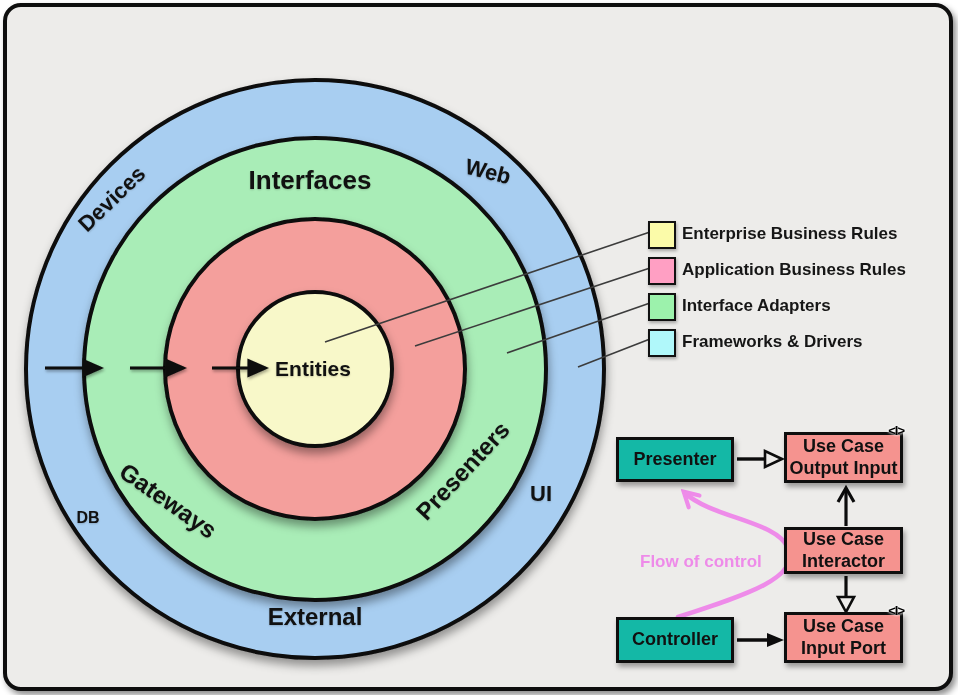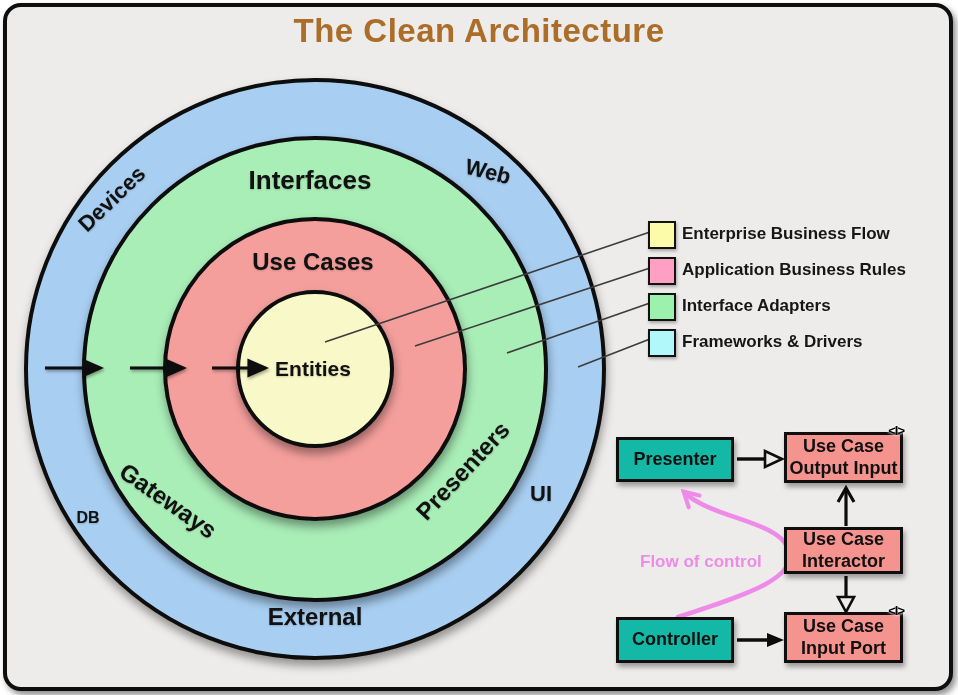--- a/index.html
+++ b/index.html
@@ -102,36 +102,34 @@
       <line x1="846" y1="526" x2="846" y2="490" stroke="#0c0c0c" stroke-width="3.2"></line>
       <polyline points="838,502 846,488 854,502" fill="none" stroke="#0c0c0c" stroke-width="3.2"></polyline>
 
       <line x1="846" y1="576" x2="846" y2="598" stroke="#0c0c0c" stroke-width="3.2"></line>
       <polygon points="846,612 838,597 854,597" fill="#edecea" stroke="#0c0c0c" stroke-width="2.6"></polygon>
     </g>
 
     <path d="M 678 617 C 750 594 800 577 788 548 C 777 521 712 518 685 493" fill="none" stroke="#ee8be9" stroke-width="4.6" stroke-linecap="round" marker-end="url(#magentaHead)"></path>
   </svg>
 
-  <div id="title">The Clean Architecture</div>
 
   <div class="lbl" style="left:310px;top:180px;font-size:26px;">Interfaces</div>
   <div class="lbl" style="left:488px;top:172px;font-size:22px;transform:translate(-50%,-50%) rotate(14deg);">Web</div>
   <div class="lbl" style="left:112px;top:199px;font-size:22px;transform:translate(-50%,-50%) rotate(-44deg);">Devices</div>
-  <div class="lbl" style="left:313px;top:262px;font-size:24px;">Use Cases</div>
   <div class="lbl" style="left:313px;top:369px;font-size:21px;">Entities</div>
   <div class="lbl" style="left:168px;top:501px;font-size:24px;transform:translate(-50%,-50%) rotate(35deg);">Gateways</div>
   <div class="lbl" style="left:88px;top:518px;font-size:16px;">DB</div>
   <div class="lbl" style="left:463px;top:471px;font-size:24px;transform:translate(-50%,-50%) rotate(-47deg);">Presenters</div>
   <div class="lbl" style="left:541px;top:494px;font-size:22px;">UI</div>
   <div class="lbl" style="left:315px;top:617px;font-size:24px;">External</div>
 
   <div>
     <div class="legend-swatch" style="left:648px;top:221px;background:#fbfba9;"></div>
-    <div class="legend-label" style="top:234px;">Enterprise Business Flow</div>
+    <div class="legend-label" style="top:234px;">Enterprise Business Rules</div>
     <div class="legend-swatch" style="left:648px;top:257px;background:#ff9fc3;"></div>
     <div class="legend-label" style="top:270px;">Application Business Rules</div>
     <div class="legend-swatch" style="left:648px;top:293px;background:#9cf2ac;"></div>
     <div class="legend-label" style="top:306px;">Interface Adapters</div>
     <div class="legend-swatch" style="left:648px;top:329px;background:#b0f8fa;"></div>
     <div class="legend-label" style="top:342px;">Frameworks &amp; Drivers</div>
   </div>
 
   <div class="flow-box flow-green" style="left:616px;top:437px;width:112px;height:39px;">
     <span>Presenter</span>

